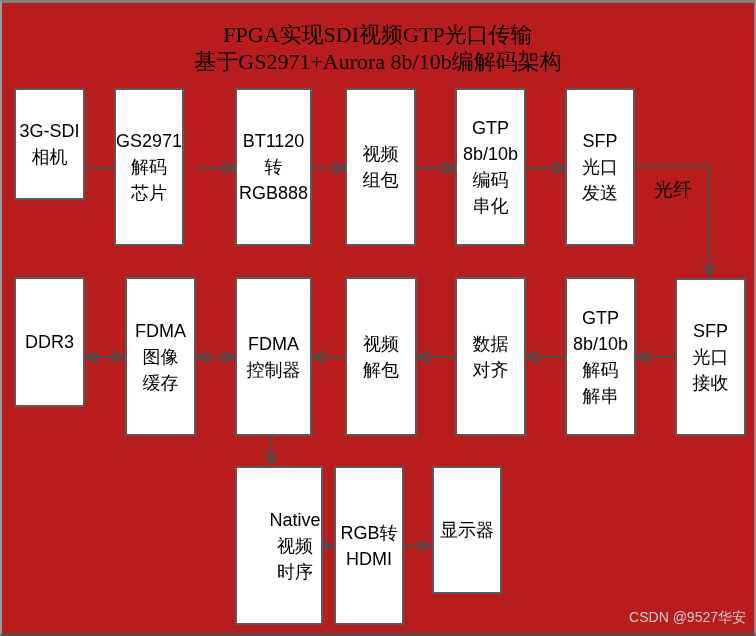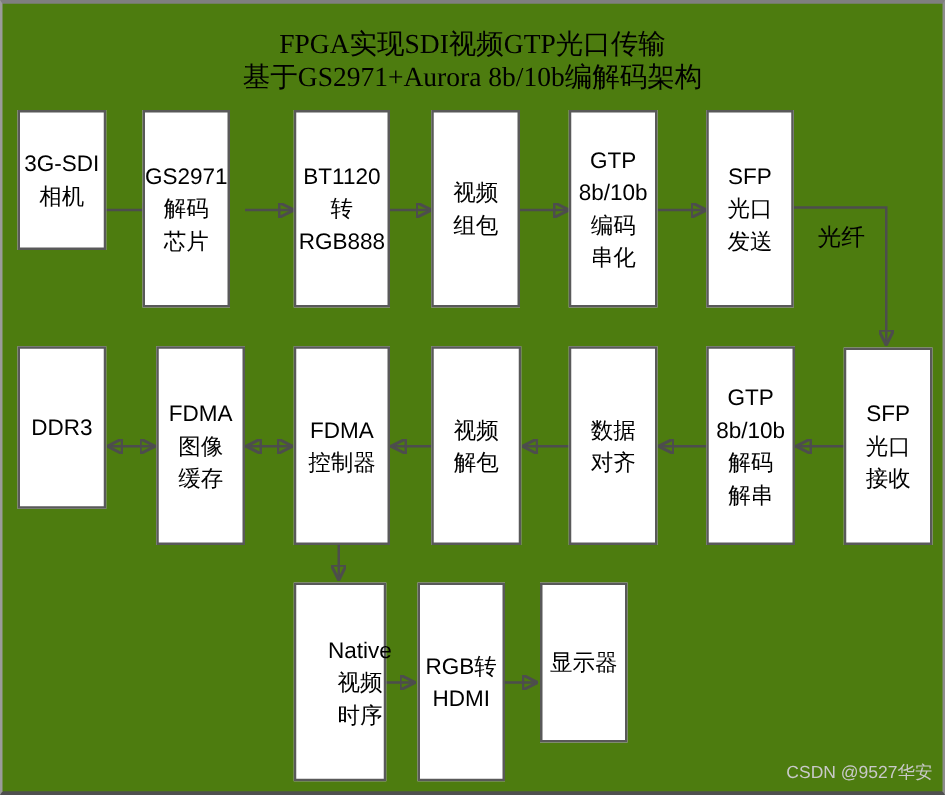--- a/index.html
+++ b/index.html
@@ -1,20 +1,20 @@
 <!DOCTYPE html>
 <html><head>
 <meta charset="utf-8">
 <style>
   html,body{margin:0;padding:0;background:#ffffff;}
   .frame{
     position:relative;
     width:756px;height:636px;
     box-sizing:border-box;
-    background:#4d7c0f;
+    background:#b91c1c;
     border-top:3px solid #7f7f7f;
     border-left:2px solid #9b9b9b;
     border-right:2px solid #8c8c8c;
     border-bottom:3px solid #4f4f4f;
     overflow:hidden;
     font-family:"Liberation Sans", sans-serif;
   }
   .title{
     position:absolute;left:0;top:18px;width:100%;
     text-align:center;
@@ -141,21 +141,21 @@
 8b/10b
 解码
 解串</span>
   </div>
   <div class="box" style="left:673px;top:275px;width:71px;height:158px;">
     <span class="lbl">SFP
 光口
 接收</span>
   </div>
 
-  <div class="box" style="left:233px;top:463px;width:74px;height:159px;padding-left:32px;">
+  <div class="box" style="left:233px;top:463px;width:88px;height:159px;padding-left:32px;">
     <span class="lbl">Native
 视频
 时序</span>
   </div>
   <div class="box" style="left:332px;top:463px;width:70px;height:159px;">
     <span class="lbl">RGB转
 HDMI</span>
   </div>
   <div class="box" style="left:430px;top:463px;width:70px;height:128px;">
     <span class="lbl">显示器</span>

